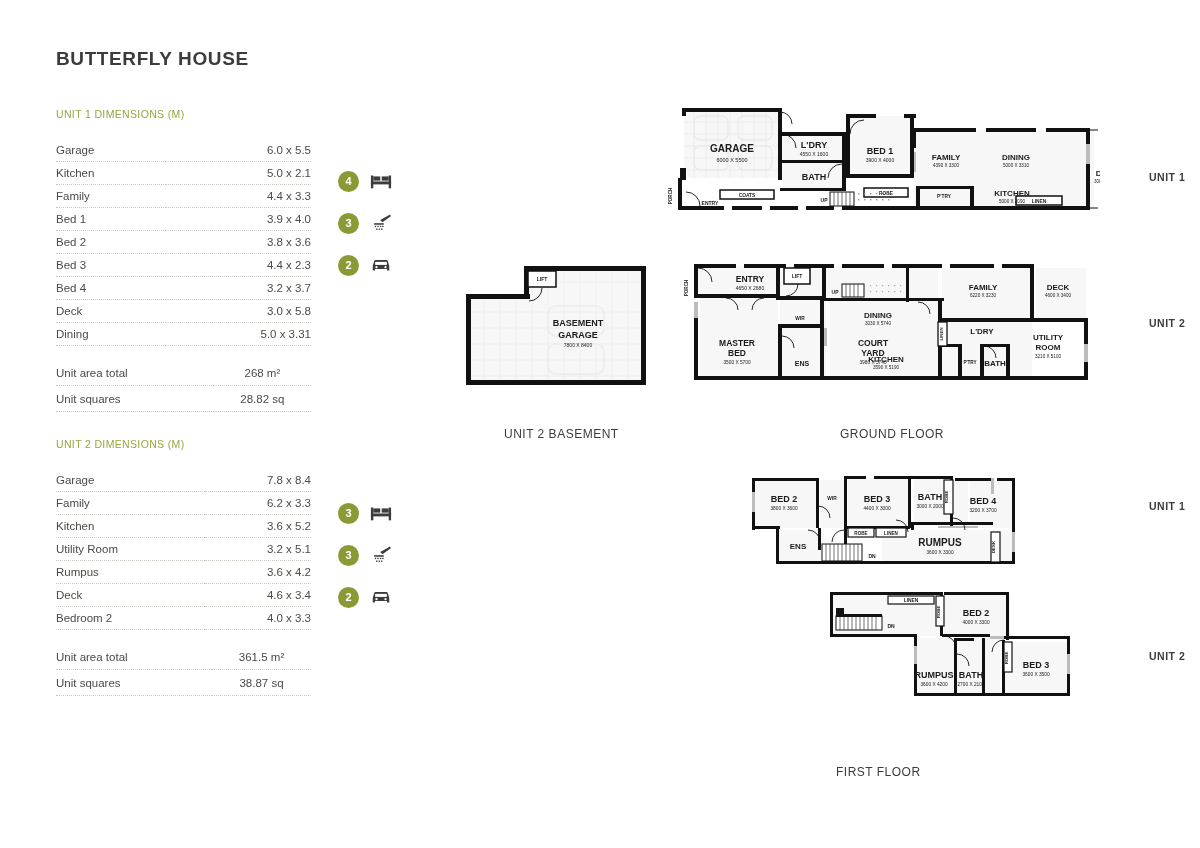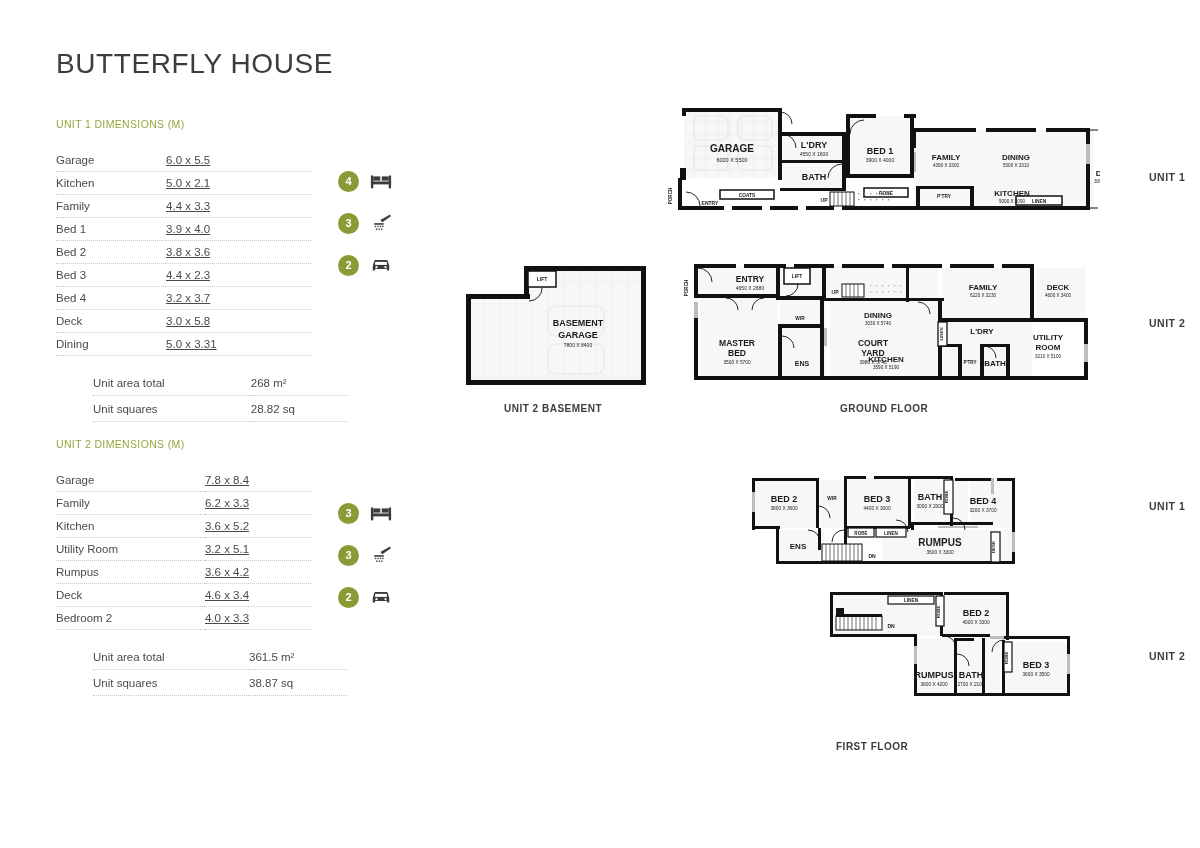--- a/index.html
+++ b/index.html
@@ -10,59 +10,59 @@
     font-family:"Liberation Sans", sans-serif;
     color:#3c3c3b;
     position:relative;
     overflow:hidden;
   }
 
   
   #left-panel { position:absolute; left:56px; top:48px; width:270px; }
 
   .doc-title {
-    font-size:28px; font-weight:normal; letter-spacing:0.6px;
+    font-size:19px; font-weight:bold; letter-spacing:0.6px;
     color:#3c3c3b; margin:0 0 38px 0; white-space:nowrap;
   }
   .section-title {
     font-size:10.5px; font-weight:normal; letter-spacing:0.35px;
     color:#9aa43f; margin-bottom:19px;
   }
   table.dim-table { width:255px; border-collapse:collapse; }
   table.dim-table td {
     font-size:11.5px; color:#4a4a48; padding:5.0px 0 5.0px 0;
     border-bottom:1px dotted #c9c9c4;
   }
-  table.dim-table td.val { text-align:left;text-decoration:underline; }
-  table.totals { width:255px; border-collapse:collapse; margin-top:14px;margin-left:37px; }
+  table.dim-table td.val { text-align:right; }
+  table.totals { width:255px; border-collapse:collapse; margin-top:14px; }
   table.totals td {
     font-size:11.5px; color:#4a4a48; padding:6.5px 0;
     border-bottom:1px dotted #c9c9c4;
   }
-  table.totals td.val { text-align:left; }
+  table.totals td.val { text-align:center; }
 
   
   .badges { position:absolute; width:70px; }
   .badge-row { display:flex; align-items:center; height:42px; }
   .badge-circle {
     width:21px; height:21px; border-radius:50%;
     background:#8c9a36; color:#ffffff;
     font-size:11px; font-weight:bold;
     display:flex; align-items:center; justify-content:center;
     flex:0 0 auto;
   }
   .badge-icon { margin-left:11px; width:22px; height:20px; flex:0 0 auto; }
   .badge-icon svg { display:block; }
 
   
   .plan { position:absolute; }
   .plan svg { display:block; }
   .plan-caption {
-    position:absolute; font-size:10px; font-weight:bold;
-    letter-spacing:0.5px; color:#3c3c3b; white-space:nowrap;
+    position:absolute; font-size:12px; font-weight:normal;
+    letter-spacing:0.5px; color:#3c3c3b; white-space:nowrap;margin-top:24px;
   }
   .unit-label {
     position:absolute; font-size:10.5px; font-weight:bold;
     letter-spacing:0.5px; color:#3c3c3b; white-space:nowrap;padding-left:44px;
   }
 
   
   .rm   { font-family:"Liberation Sans", sans-serif; font-weight:bold; fill:#1a1a1a; }
   .rmd  { font-family:"Liberation Sans", sans-serif; fill:#1a1a1a; }
   .tiny { font-family:"Liberation Sans", sans-serif; font-weight:bold; fill:#1a1a1a; }

